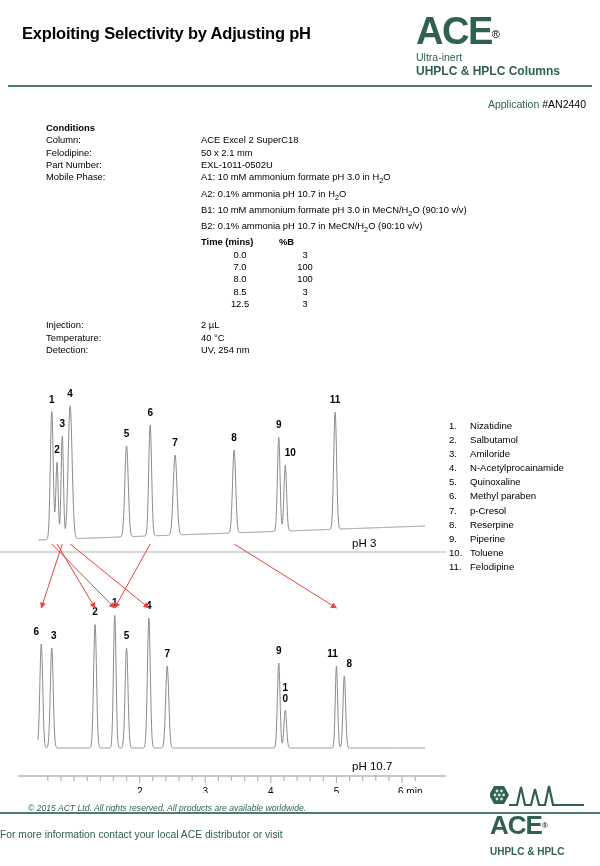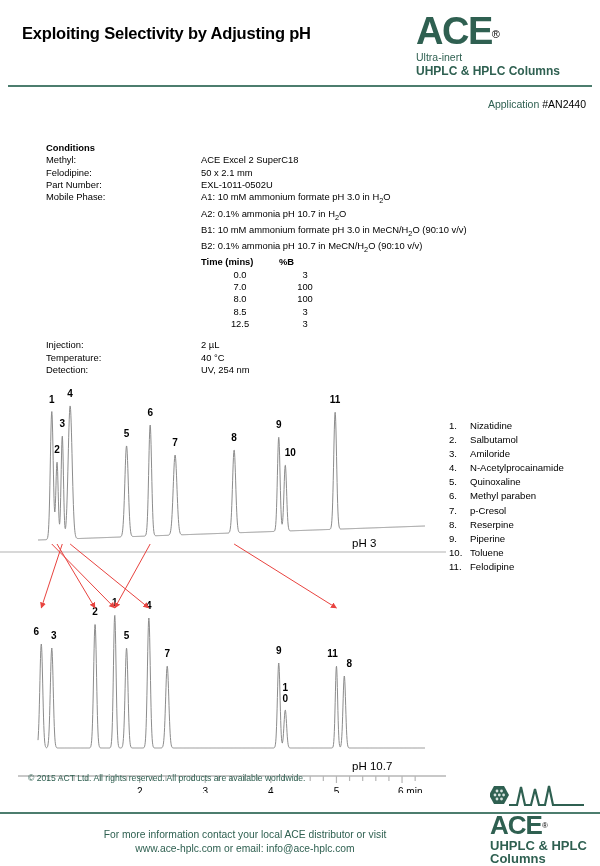--- a/index.html
+++ b/index.html
@@ -23,21 +23,21 @@
   .logo-reg{font-size:11px;vertical-align:super;letter-spacing:0;font-weight:normal;}
   .logo-sub1{font-size:10.5px;font-weight:normal;color:#2f6051;margin-top:2px;}
   .logo-sub2{font-size:12px;font-weight:bold;color:#2f6051;margin-top:1px;}
   .rule-top{position:absolute;left:8px;right:8px;top:85px;height:2px;background:#4c7d6e;}
   .appno{position:absolute;right:14px;top:98px;font-size:10.5px;font-weight:normal;}
   .appno .g{color:#2f6051;}
   .appno .k{color:#000;}
 
   
   .cond{position:absolute;left:46px;top:122px;font-size:9.4px;line-height:12.35px;}
-  .cond-head{font-weight:bold;margin-top:20px;}
+  .cond-head{font-weight:bold;}
   .crow{display:flex;}
   .clabel{width:155px;flex:0 0 155px;}
   .cval{flex:1;}
   .sub{font-size:7.3px;vertical-align:sub;}
   .grad-head{font-weight:bold;display:flex;margin-top:0px;}
   .gh1{width:78px;flex:0 0 78px;}
   .grow{display:flex;}
   .gt{width:78px;flex:0 0 78px;text-align:center;}
   .gb{width:52px;flex:0 0 52px;text-align:center;}
   .cond-tail{margin-top:9px;}
@@ -49,28 +49,28 @@
   .lname{flex:1;}
 
   
   .chartwrap{position:absolute;left:0px;top:388px;width:450px;height:405px;}
   svg{display:block;}
   .ph-label{font-family:"Liberation Sans",sans-serif;font-size:11.5px;fill:#000;}
   .pk-label{font-family:"Liberation Sans",sans-serif;font-size:10px;font-weight:bold;fill:#000;}
   .ax-label{font-family:"Liberation Sans",sans-serif;font-size:10px;fill:#000;}
 
   
-  .copy{position:absolute;left:28px;top:773px;font-size:8.6px;color:#2f6051;}
+  .copy{position:absolute;left:28px;top:803px;font-size:8.6px;color:#2f6051;font-style:italic;}
   .rule-bot{position:absolute;left:0px;right:0px;top:812px;height:2px;background:#4c7d6e;}
-  .foot-txt{position:absolute;left:0;right:0;top:828px;text-align:center;
+  .foot-txt{position:absolute;left:0;right:0;top:828px;text-align:left;
             font-size:10.3px;line-height:14px;color:#2f6051;padding-right:110px;}
   .foot-logo{position:absolute;right:10px;top:782px;width:100px;text-align:left;}
   .fl-ace{font-size:26px;font-weight:bold;letter-spacing:-1px;color:#2f6051;line-height:1;}
   .fl-reg{font-size:8px;vertical-align:super;font-weight:normal;}
-  .fl-sub{font-size:13px;font-weight:bold;color:#2f6051;line-height:11px;margin-top:2px;}
+  .fl-sub{font-size:10px;font-weight:bold;color:#2f6051;line-height:11px;margin-top:8px;}
 </style>
 </head>
 <body>
 
 <div class="page">
 
   <div class="title">Exploiting Selectivity by Adjusting pH</div>
 
   <div class="logo-block">
     <span class="logo-ace">ACE</span><span class="logo-reg">®</span>
@@ -81,21 +81,21 @@
   <div class="rule-top"></div>
 
   <div class="appno">
     <span class="g">Application </span><span class="k">#AN2440</span>
   </div>
 
   <div class="cond">
     <div class="cond-head">Conditions</div>
 
     <div class="crow">
-      <div class="clabel">Methyl:</div>
+      <div class="clabel">Column:</div>
       <div class="cval">ACE Excel 2 SuperC18</div>
     </div>
     <div class="crow">
       <div class="clabel">Felodipine:</div>
       <div class="cval">50 x 2.1 mm</div>
     </div>
     <div class="crow">
       <div class="clabel">Part Number:</div>
       <div class="cval">EXL-1011-0502U</div>
     </div>
@@ -278,21 +278,20 @@
       <div class="lrow">
         <div class="lnum">11.</div>
         <div class="lname">Felodipine</div>
       </div>
     </div>
 
   <div class="copy">© 2015 ACT Ltd. All rights reserved. All products are available worldwide.</div>
   <div class="rule-bot"></div>
   <div class="foot-txt">
     <div>For more information contact your local ACE distributor or visit</div>
-    <div>www.ace-hplc.com or email: info@ace-hplc.com</div>
   </div>
   <div class="foot-logo">
     <svg width="96" height="30" viewBox="0 0 96 30">
       <polygon points="4,4 14,4 19,13 14,22 4,22 -1,13" fill="#2f6051"></polygon>
       <circle cx="7" cy="9" r="1.4" fill="#d8e4e0"></circle>
         <circle cx="11.5" cy="9" r="1.4" fill="#d8e4e0"></circle>
       <circle cx="5" cy="13" r="1.4" fill="#d8e4e0"></circle>
         <circle cx="9.3" cy="13" r="1.4" fill="#d8e4e0"></circle>
       <circle cx="13.6" cy="13" r="1.4" fill="#d8e4e0"></circle>
       <circle cx="7" cy="17" r="1.4" fill="#d8e4e0"></circle>

